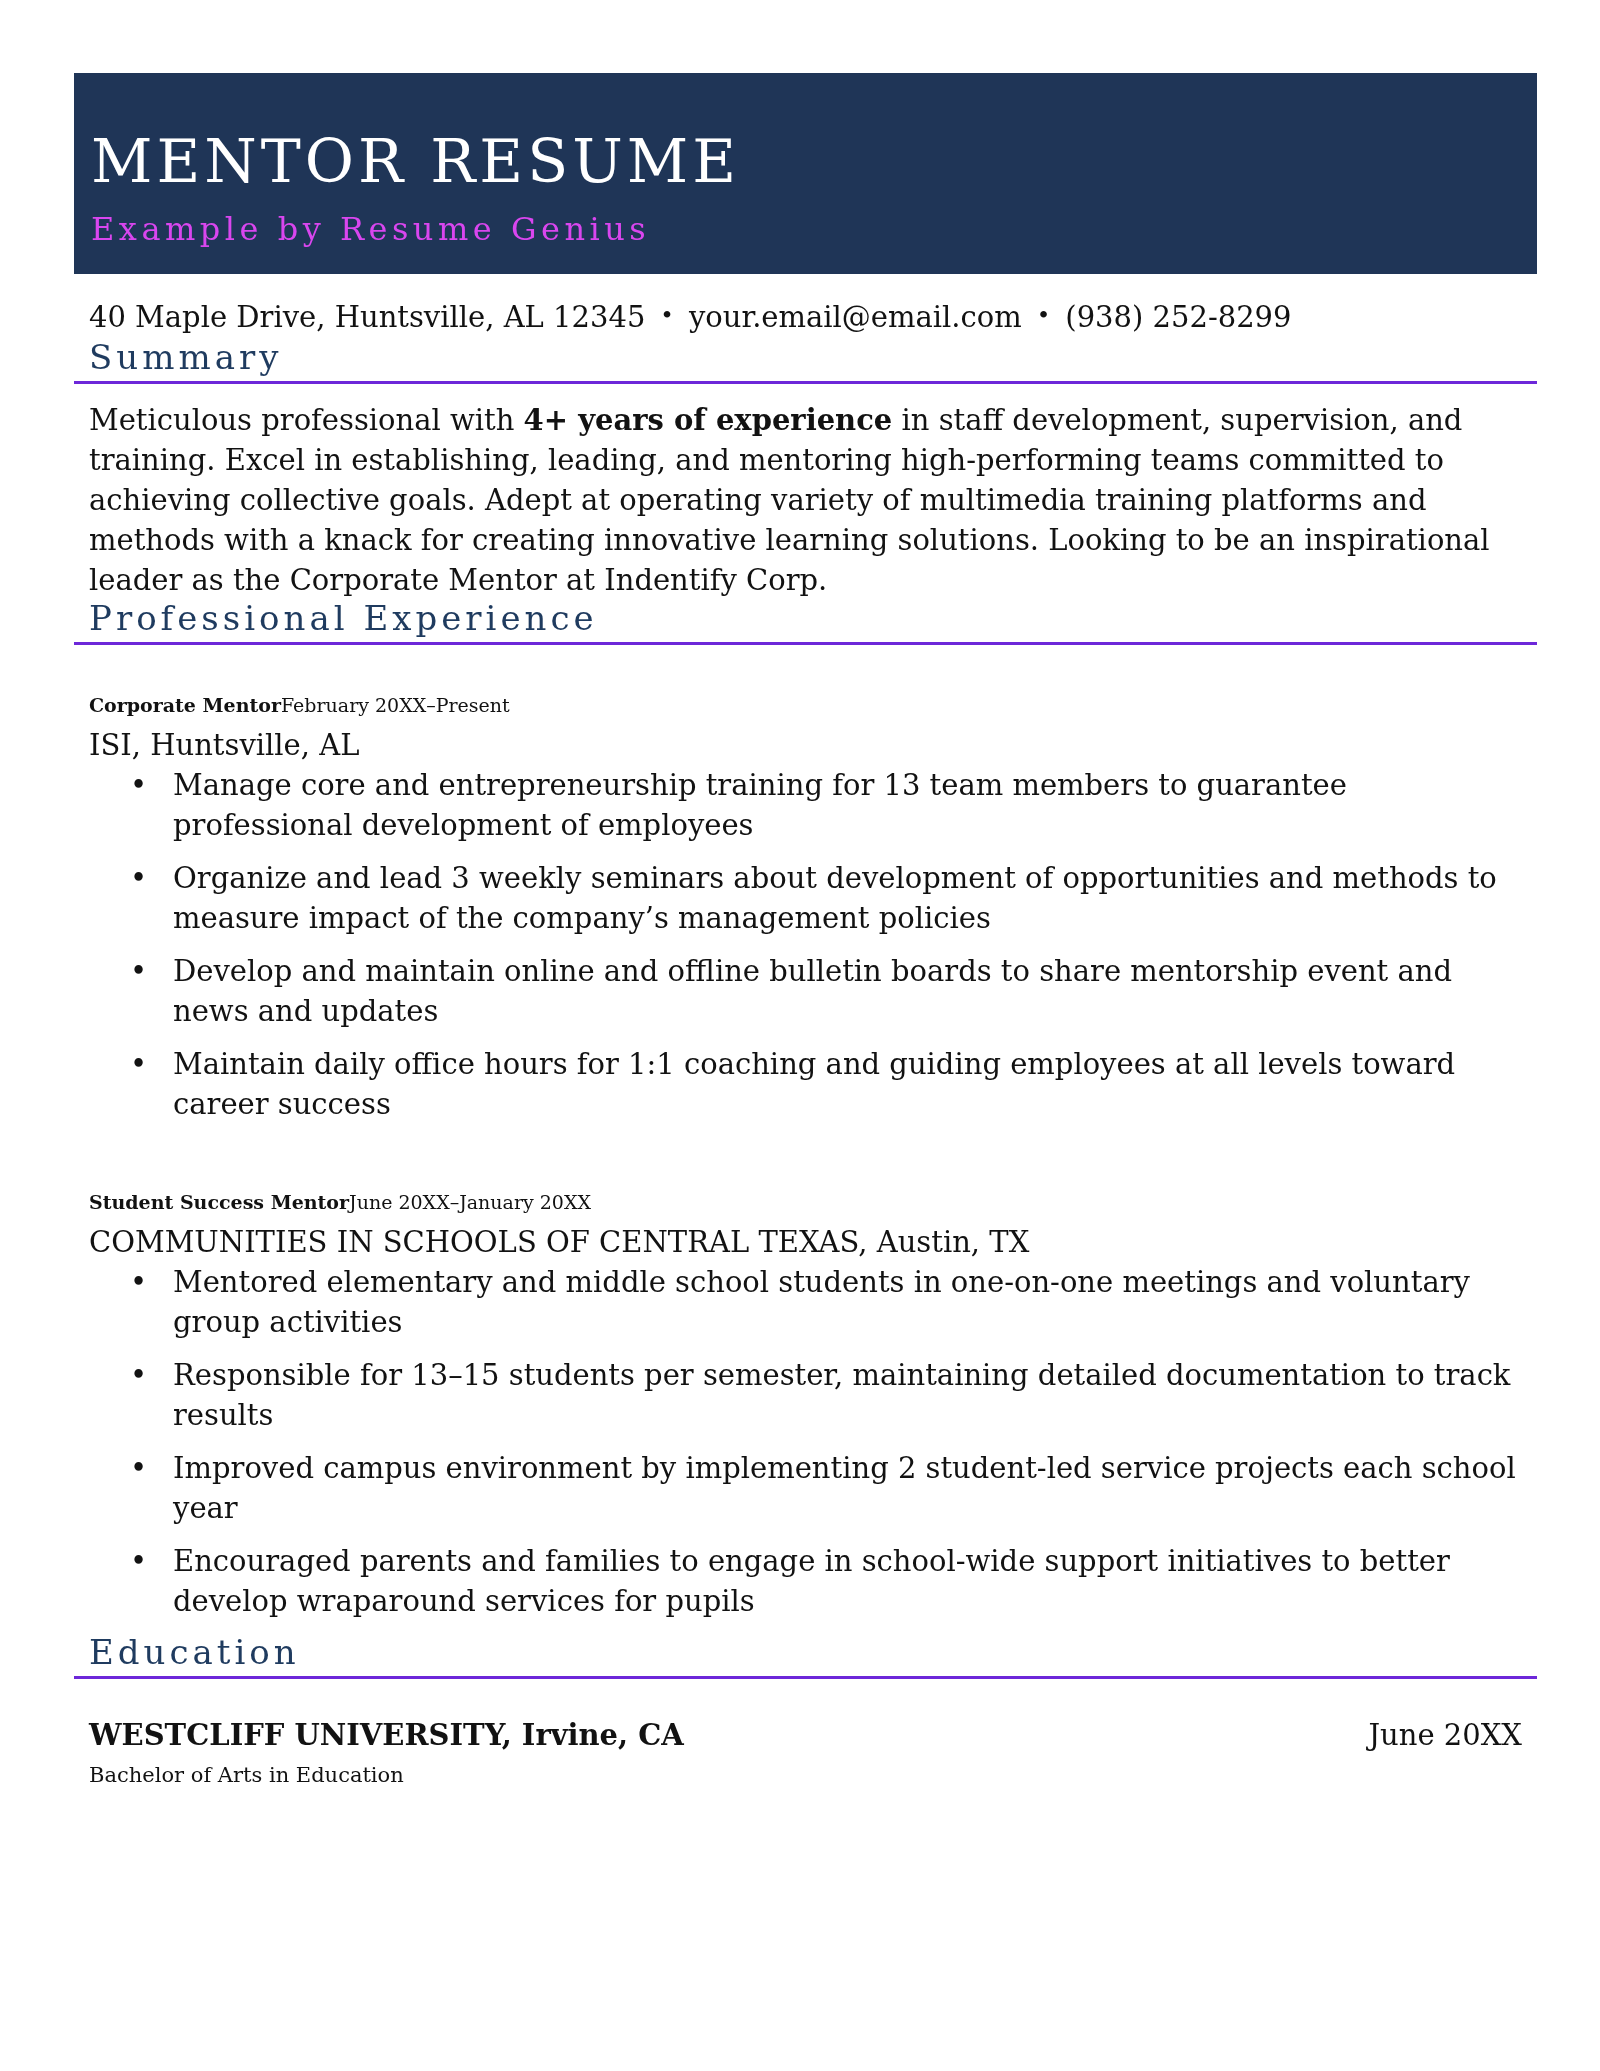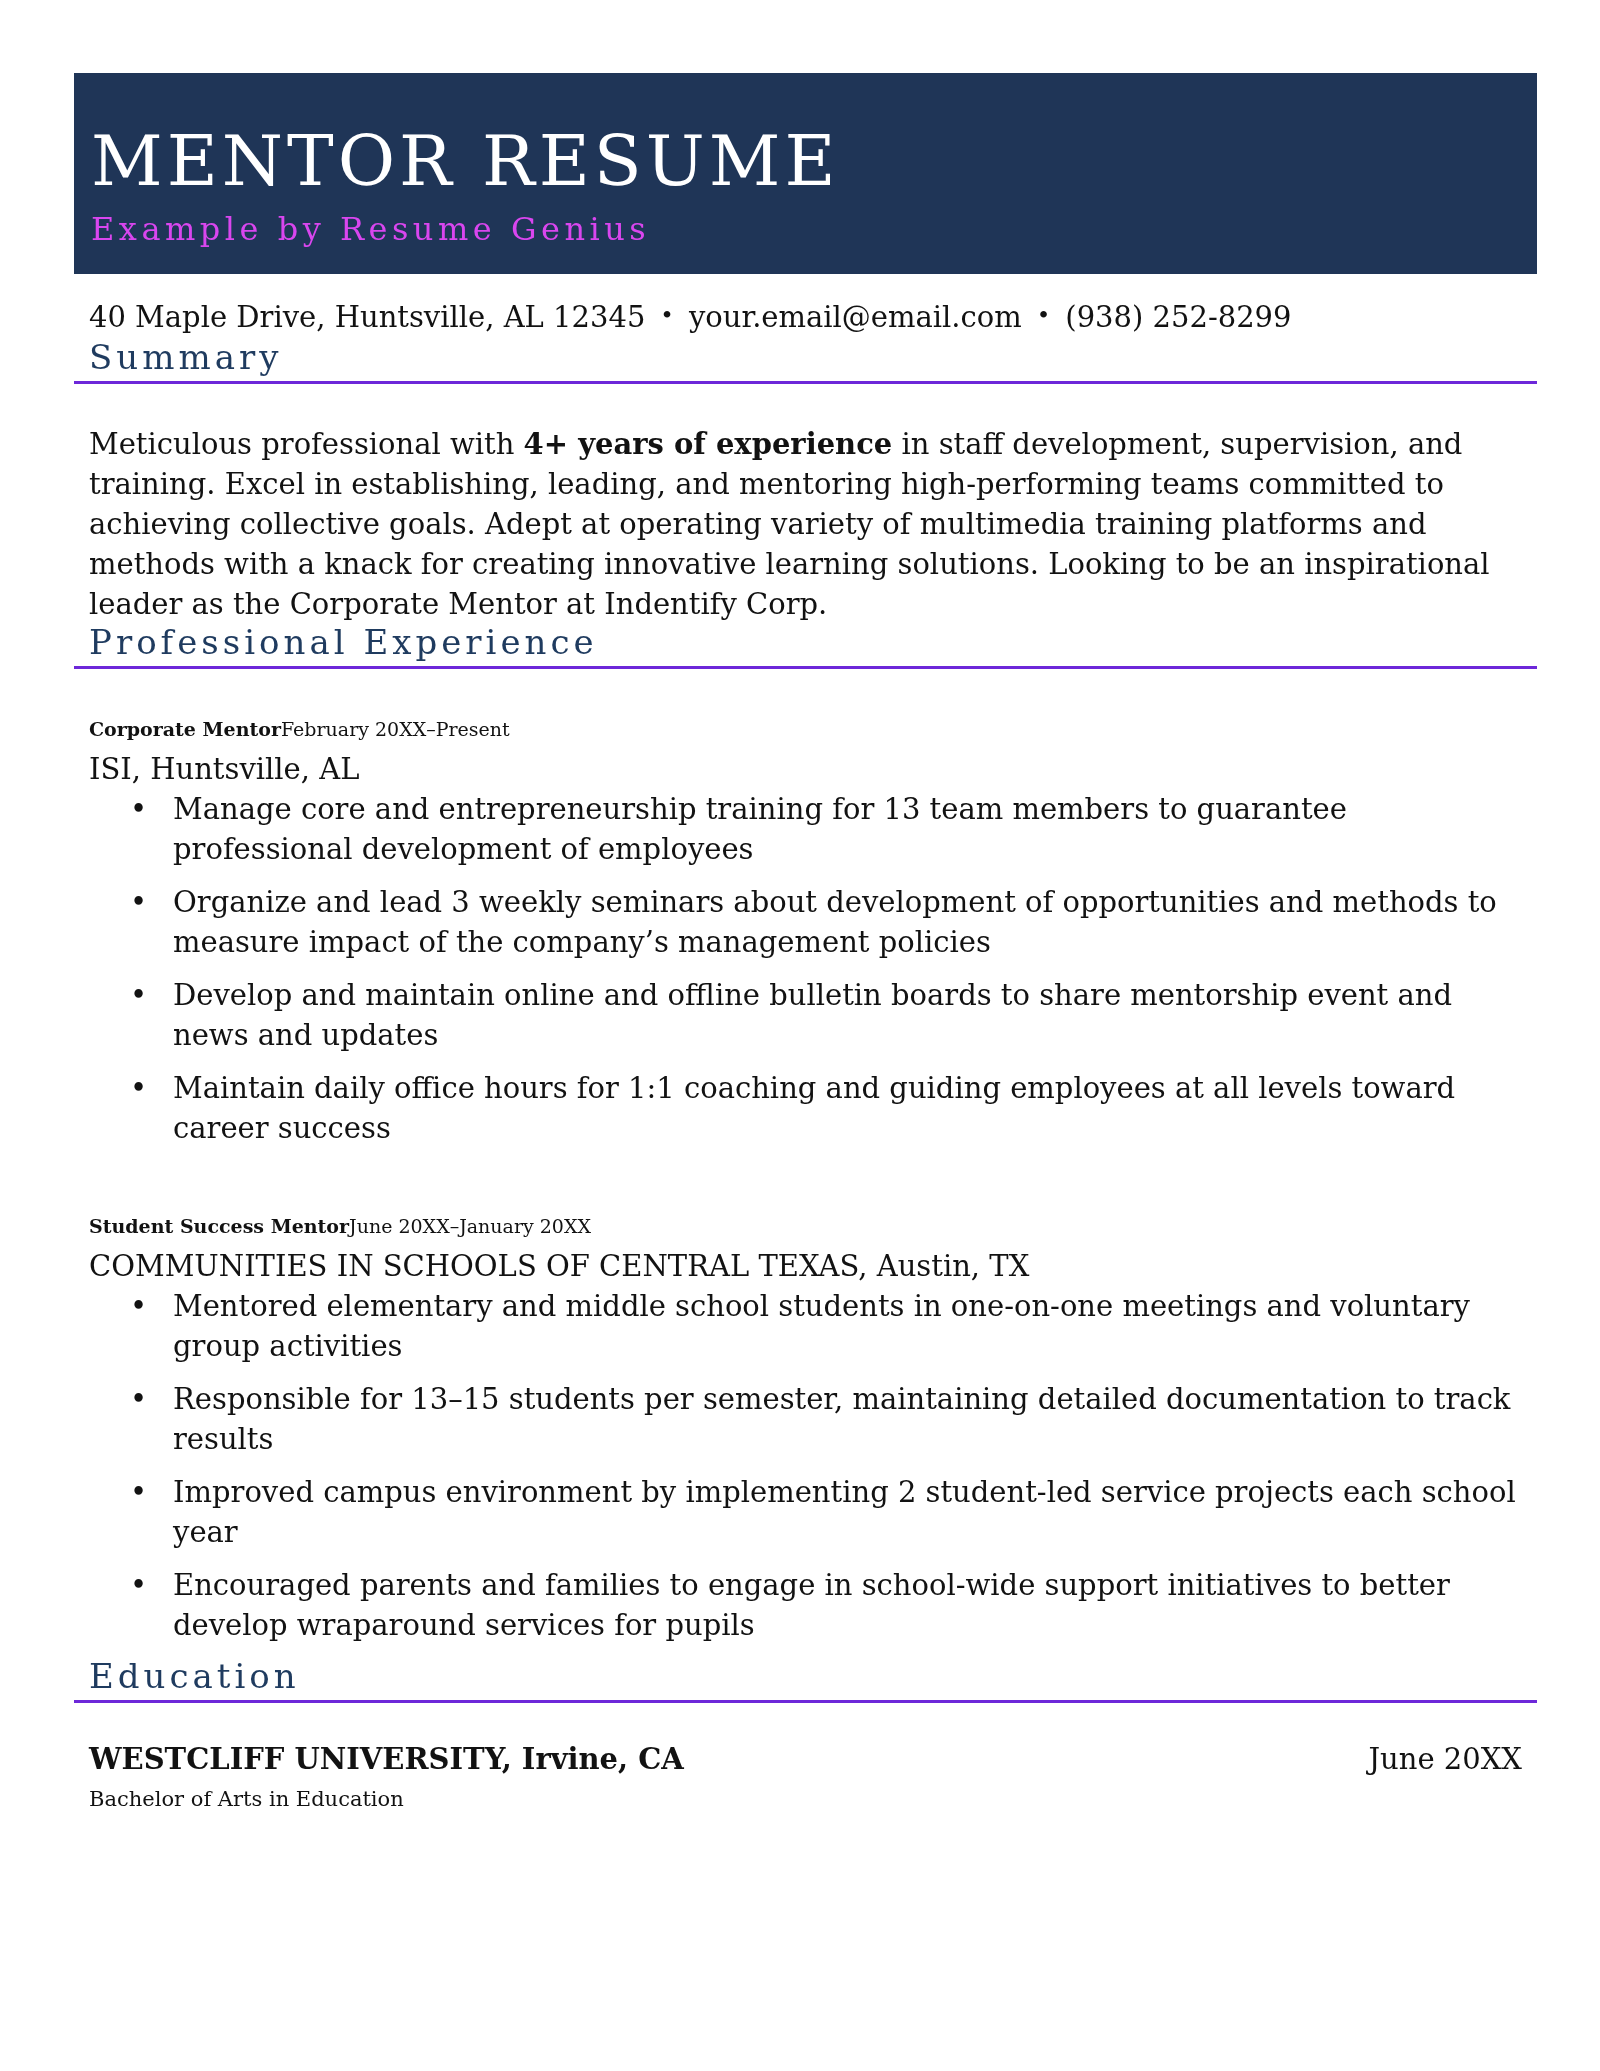--- a/index.html
+++ b/index.html
@@ -13,21 +13,21 @@
     color: #121212;
   }
   
   .banner {
     margin: 73px 63px 0 74px;
     background: #1f3557;
     padding: 40px 20px 26px 17px;
   }
   .banner h1 {
     margin: 0;
-    font-size: 70px;
+    font-size: 60px;
     line-height: 96px;
     font-weight: normal;
     letter-spacing: 4px;
     color: #ffffff;
     white-space: nowrap;
   }
   .banner .subtitle {
     margin-top: 2px;
     font-size: 32px;
     line-height: 37px;
@@ -60,21 +60,21 @@
     letter-spacing: 4px;
     color: #1f3b5f;
     padding: 0 15px 6px 15px;
     border-bottom: 3px solid #6d28d9;
   }
   .sec-summary    { margin-top: 33px; }
   .sec-experience { margin-top: 14px; }
   .sec-education  { margin-top: 48px; }
 
   .para {
-    margin: 40px 0 0 0;
+    margin: 16px 0 0 0;
     font-size: 29px;
     line-height: 40px;
   }
   .para strong { font-weight: bold; }
 
   .job-head {
     display: flex;
     justify-content: flex-start;
     align-items: baseline;
     font-size: 19px;

